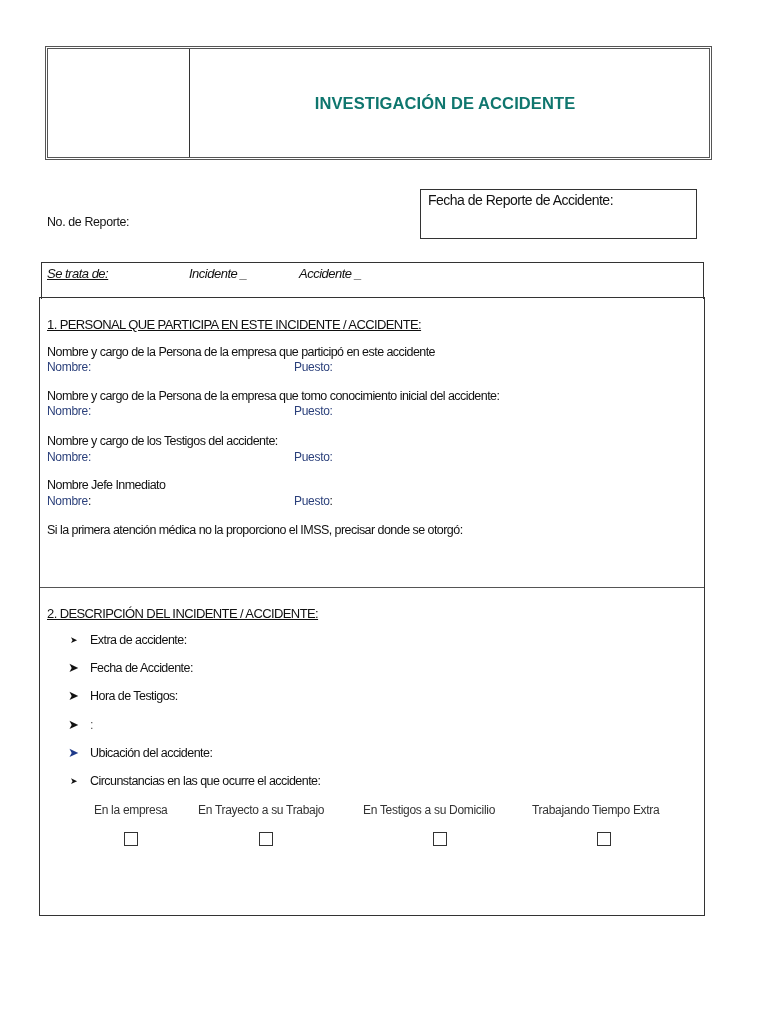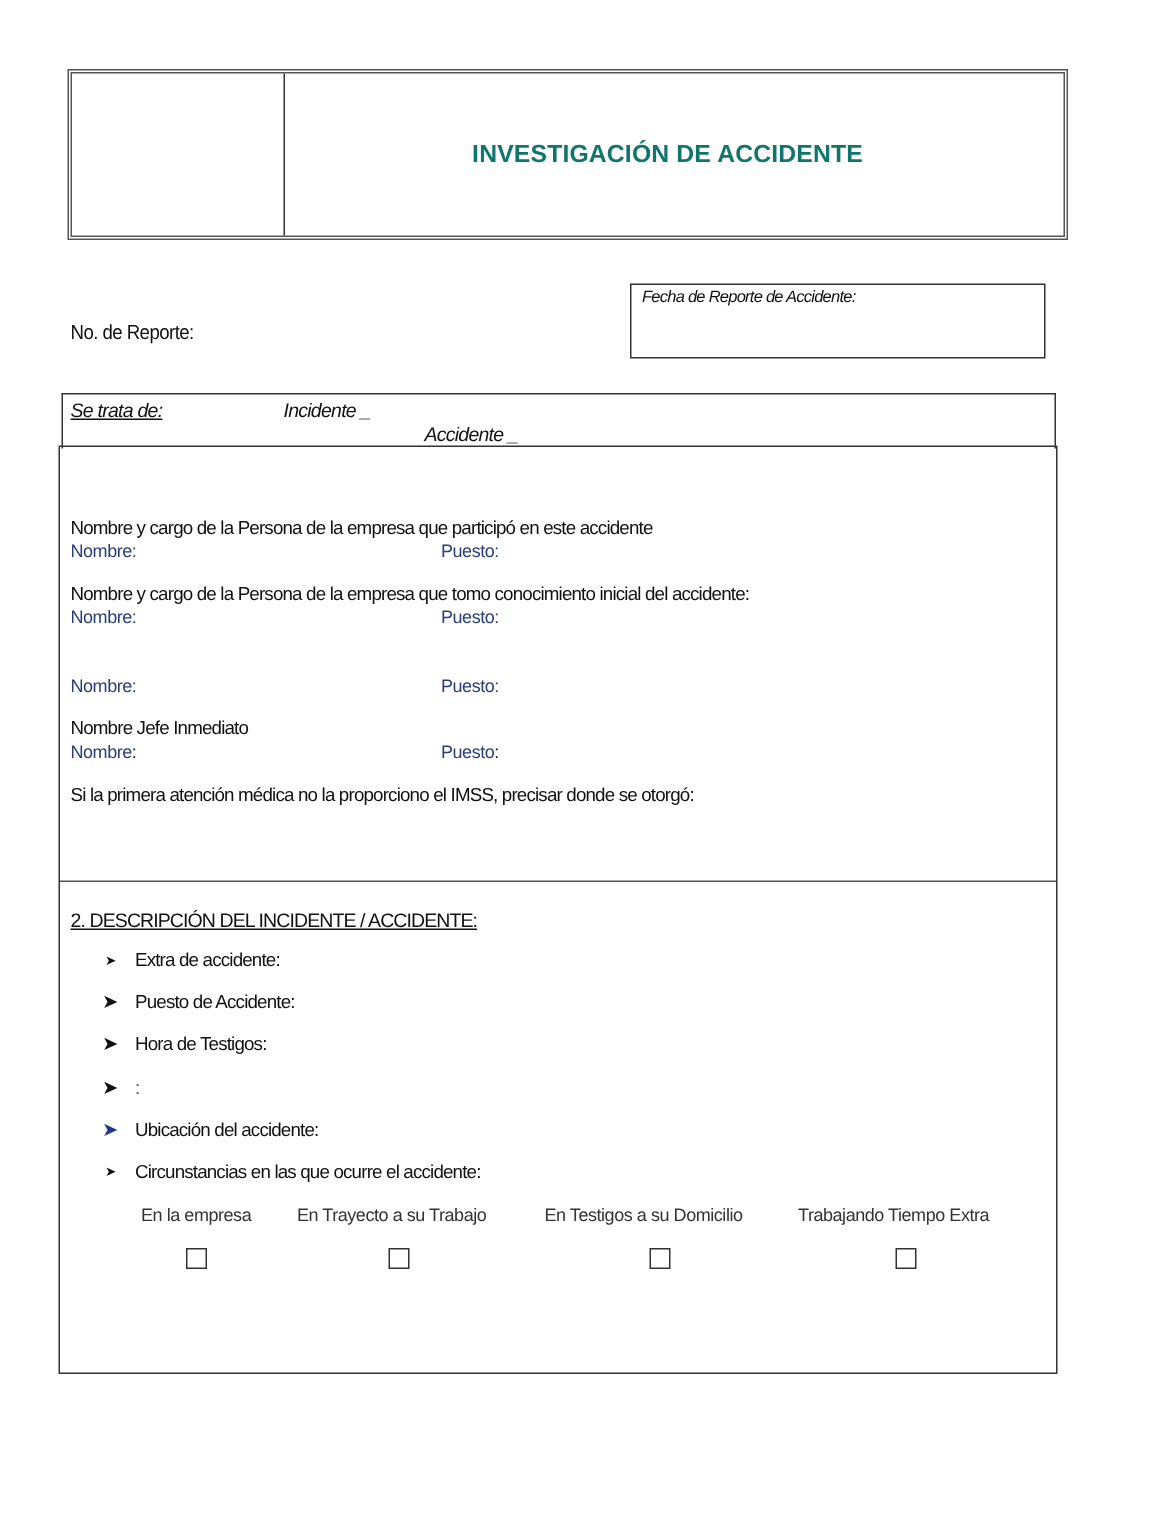--- a/index.html
+++ b/index.html
@@ -39,21 +39,21 @@
       left: 47px; top: 214px; font-size: 13.5px;
       letter-spacing: -0.4px; transform: scaleX(0.92); transform-origin: left;
     }
     .fecha-box {
       left: 420px; top: 189px; width: 277px; height: 50px;
       border: 1px solid #333;
       box-sizing: border-box;
     }
     .fecha-label {
       position: absolute; left: 7px; top: 2px;
-      font-size: 11px; font-style: italic;
+      font-size: 14px; 
       letter-spacing: -0.5px;
     }
 
     .trata-box {
       left: 41px; top: 262px; width: 663px; height: 37px;
       border: 1px solid #333;
       border-bottom: none;
       box-sizing: border-box;
     }
     .trata-row {
@@ -119,55 +119,57 @@
 <div class="abs report-no">No. de Reporte:</div>
 
 <div class="abs fecha-box">
   <div class="fecha-label">Fecha de Reporte de Accidente:</div>
 </div>
 
 <div class="abs trata-box">
   <div class="trata-row">
     <span style="left:0">Se trata de:</span>
     <span style="left:142px; text-decoration:none;">Incidente _</span>
-    <span style="left:236px; text-decoration:none;margin-top:16px;">Accidente _</span>
+    <span style="left:252px; text-decoration:none;">Accidente _</span>
   </div>
 </div>
 
 <div class="abs main-box">
 
+  <div class="sec-title" style="top:19px;">1. PERSONAL QUE PARTICIPA EN ESTE INCIDENTE / ACCIDENTE:</div>
 
   <div class="q-label" style="top:47px;">Nombre y cargo de la Persona de la empresa que participó en este accidente</div>
   <div class="field-label" style="left:7px; top:62px;">Nombre:</div>
   <div class="field-label" style="left:254px; top:62px;">Puesto:</div>
 
   <div class="q-label" style="top:91px;">Nombre y cargo de la Persona de la empresa que tomo conocimiento inicial del accidente:</div>
   <div class="field-label" style="left:7px; top:106px;">Nombre:</div>
   <div class="field-label" style="left:254px; top:106px;">Puesto:</div>
 
+  <div class="q-label" style="top:136px;">Nombre y cargo de los Testigos del accidente:</div>
   <div class="field-label" style="left:7px; top:152px;">Nombre:</div>
   <div class="field-label" style="left:254px; top:152px;">Puesto:</div>
 
   <div class="q-label" style="top:180px;">Nombre Jefe Inmediato</div>
   <div class="field-label" style="left:7px; top:196px;"><span>Nombre</span><span class="dark">:</span></div>
   <div class="field-label" style="left:254px; top:196px;"><span>Puesto</span><span class="dark">:</span></div>
 
   <div class="q-label" style="top:225px;">Si la primera atención médica no la proporciono el IMSS, precisar donde se otorgó:</div>
 
   <div class="section-divider"></div>
 
   <div class="sec-title" style="top:308px;">2. DESCRIPCIÓN DEL INCIDENTE / ACCIDENTE:</div>
 
   <div class="bullet-item" style="top:335px;">
     <span class="bullet small">➤</span>
     <span>Extra de accidente:</span>
   </div>
   <div class="bullet-item" style="top:362px;">
     <span class="bullet">➤</span>
-    <span>Puesto de Accidente:</span>
+    <span>Fecha de Accidente:</span>
   </div>
   <div class="bullet-item" style="top:390px;">
     <span class="bullet">➤</span>
     <span>Hora de Testigos:</span>
   </div>
   <div class="bullet-item" style="top:419px;">
     <span class="bullet">➤</span>
       <span style="color:#555; font-weight:normal;">:</span>
   </div>
   <div class="bullet-item" style="top:447px;">

